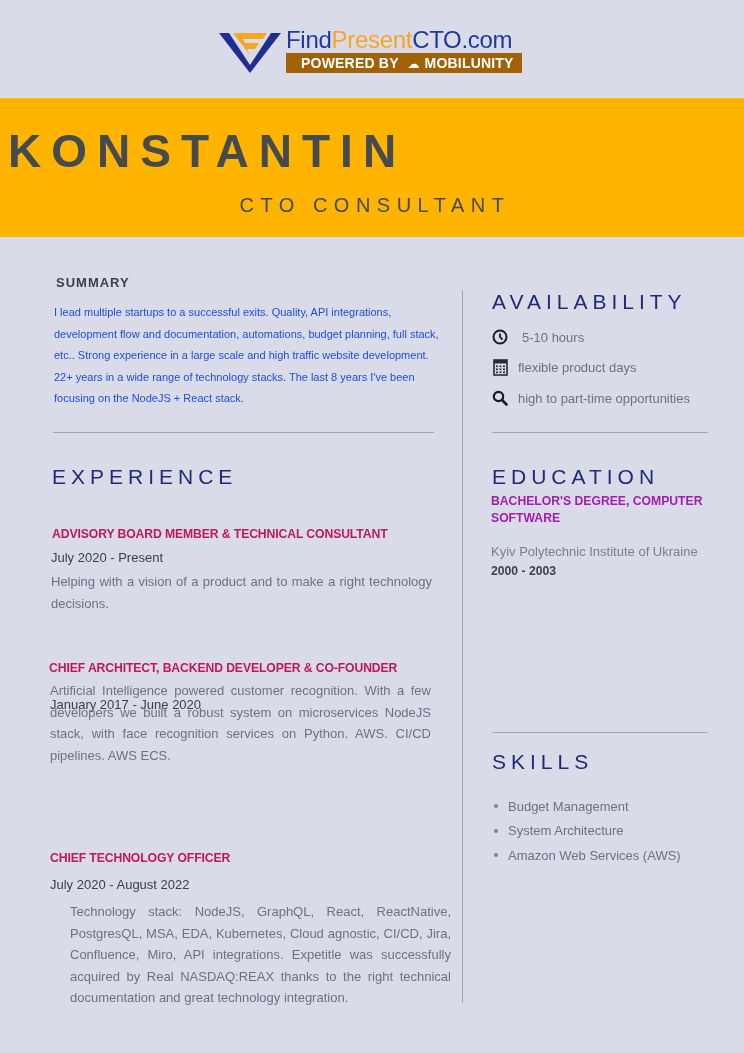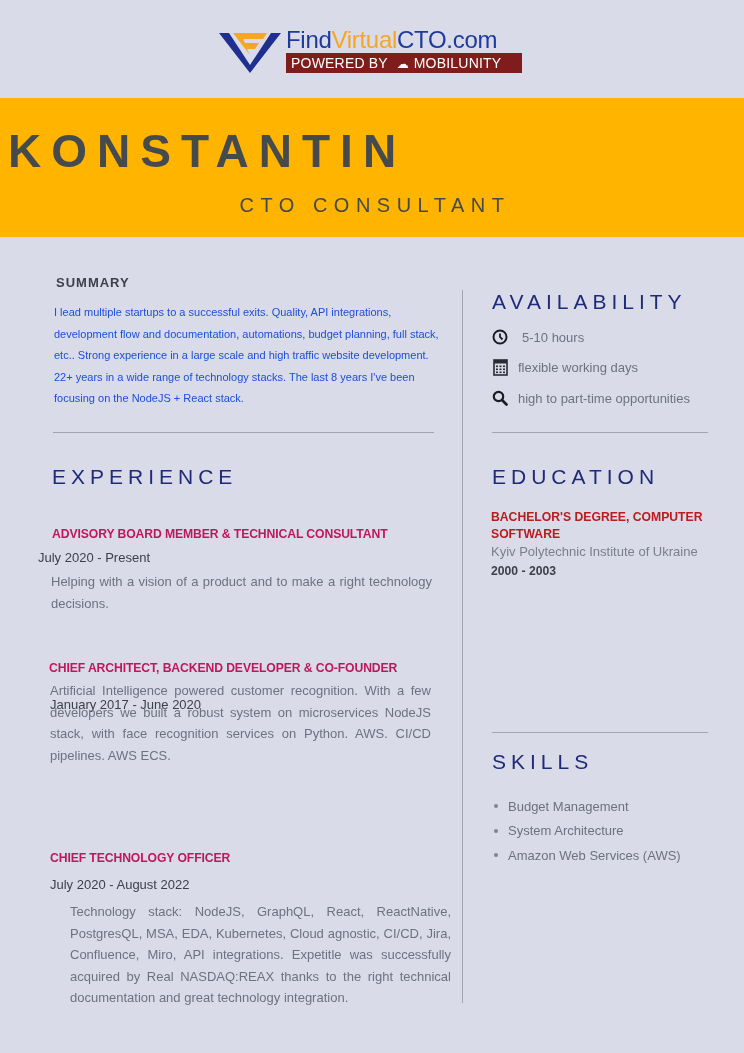--- a/index.html
+++ b/index.html
@@ -10,21 +10,21 @@
     position: relative;
     color: #555861;
   }
   .abs { position: absolute; }
 
   
   .logo { left: 219px; top: 27px; width: 310px; height: 48px; }
   .logo-mark { left: 0; top: 2px; width: 62px; height: 44px; }
   .logo-text { left: 67px; top: -1px; font-size: 24px; color: #1e3a9c; letter-spacing: -0.3px; white-space: nowrap; }
   .logo-text .accent { color: #f5a623; }
-  .logo-bar { left: 67px; top: 26px; width: 236px; height: 20px; background: #7f1d1d; color: #ffffff; font-size: 14px; line-height: 20px; padding-left: 5px; white-space: nowrap; letter-spacing: 0.2px; }
+  .logo-bar { left: 67px; top: 26px; width: 236px; height: 20px; background: #a16207; color: #ffffff; font-size: 14px; line-height: 20px; padding-left: 15px; white-space: nowrap; letter-spacing: 0.2px; font-weight: bold; }
   .logo-bar .cloud { display: inline-block; width: 22px; text-align: center; font-size: 12px; }
 
   
   .banner { left: 0; top: 98px; width: 744px; height: 139px; background: #ffb400; }
   .name { left: 0; top: 124px; width: 744px; text-align: left; font-size: 46px; font-weight: bold; letter-spacing: 10px; color: #454a4f; padding-left: 8px; }
   .role { left: 0; top: 194px; width: 744px; text-align: center; font-size: 20px; letter-spacing: 6.5px; color: #454a4f; padding-left: 6px; }
 
   
   .vline { left: 462px; top: 290px; width: 1px; height: 713px; background: #a3a5b0; }
   .hline { height: 1px; background: #a3a5b0; }
@@ -36,37 +36,37 @@
   .section-title { font-size: 21px; letter-spacing: 5px; color: #1f2a78; }
 
   .job-title { font-size: 12.2px; font-weight: bold; color: #be185d; white-space: nowrap; letter-spacing: -0.1px; }
   .job-date { font-size: 13px; color: #3d4049; }
   .job-desc { width: 381px; font-size: 13px; line-height: 21.6px; color: #6e7180; text-align: justify; }
 
   
   .avail-item { left: 491px; height: 20px; display: flex; align-items: center; font-size: 13px; color: #6e7180; white-space: nowrap; }
   .avail-item .ico { width: 18px; height: 18px; margin-right: 9px; display: flex; align-items: center; justify-content: center; }
 
-  .edu-degree { left: 491px; top: 509px; width: 220px; font-size: 12.2px; font-weight: bold; color: #b91c1c; line-height: 17px; }
+  .edu-degree { left: 491px; top: 493px; width: 220px; font-size: 12.2px; font-weight: bold; color: #a21caf; line-height: 17px; }
   .edu-school { left: 491px; top: 544px; font-size: 13px; color: #7b7e8b; white-space: nowrap; }
   .edu-years { left: 491px; top: 564px; font-size: 12.2px; font-weight: bold; color: #3d4049; }
 
   .skills-list { left: 494px; top: 794px; list-style: none; }
   .skills-list li { font-size: 13px; color: #6e7180; height: 24.5px; display: flex; align-items: center; }
   .skills-list li .bullet { width: 4px; height: 4px; border-radius: 50%; background: #80838f; margin-right: 10px; display: inline-block; }
 </style>
 </head>
 <body>
 
 <div class="abs logo">
   <svg class="abs logo-mark" viewBox="0 0 62 44">
     <polygon points="0,4 10,4 31,36 52,4 62,4 31,44" fill="#1f2f8f"></polygon>
     <polygon points="14,4 48,4 44,10 24,10 26,14 40,14 36,20 28,20 31,26" fill="#f5a623"></polygon>
   </svg>
-  <div class="abs logo-text"><span>Find</span><span class="accent">Virtual</span><span>CTO.com</span></div>
+  <div class="abs logo-text"><span>Find</span><span class="accent">Present</span><span>CTO.com</span></div>
   <div class="abs logo-bar">
     <span>POWERED BY</span>
     <span class="cloud">☁</span><span>MOBILUNITY</span>
   </div>
 </div>
 
 <div class="abs banner"></div>
 <div class="abs name">KONSTANTIN</div>
 <div class="abs role">CTO CONSULTANT</div>
 
@@ -75,21 +75,21 @@
 <div class="abs hline" style="left:492px; top:432px; width:216px;"></div>
 <div class="abs hline" style="left:492px; top:732px; width:216px;"></div>
 
 <div class="abs summary-title">SUMMARY</div>
 <div class="abs summary-text">I lead multiple startups to a successful exits. Quality, API integrations, development flow and documentation, automations, budget planning, full stack, etc.. Strong experience in a large scale and high traffic website development. 22+ years in a wide range of technology stacks. The last 8 years I've been focusing on the NodeJS + React stack.</div>
 
 <div class="abs section-title" style="left:52px; top:465px;">EXPERIENCE</div>
 
 <div>
   <div class="abs job-title" style="left:52px; top:527px;">ADVISORY BOARD MEMBER &amp; TECHNICAL CONSULTANT</div>
-  <div class="abs job-date" style="left:38px; top:550px;text-align:center;">July 2020 - Present</div>
+  <div class="abs job-date" style="left:51px; top:550px;text-align:center;">July 2020 - Present</div>
   <div class="abs job-desc" style="left:51px; top:571px;">Helping with a vision of a product and to make a right technology decisions.</div>
 </div>
 
 <div>
   <div class="abs job-title" style="left:49px; top:661px;">CHIEF ARCHITECT, BACKEND DEVELOPER &amp; CO-FOUNDER</div>
   <div class="abs job-date" style="left:50px; top:697px;">January 2017 - June 2020</div>
   <div class="abs job-desc" style="left:50px; top:680px;">Artificial Intelligence powered customer recognition. With a few developers we built a robust system on microservices NodeJS stack, with face recognition services on Python. AWS. CI/CD pipelines. AWS ECS.</div>
 </div>
 
 <div>
@@ -120,21 +120,21 @@
           <rect x="10" y="6.5" width="2" height="1.6"></rect>
           <rect x="3" y="9.5" width="2" height="1.6"></rect>
           <rect x="6.5" y="9.5" width="2" height="1.6"></rect>
           <rect x="10" y="9.5" width="2" height="1.6"></rect>
           <rect x="3" y="12.5" width="2" height="1.6"></rect>
           <rect x="6.5" y="12.5" width="2" height="1.6"></rect>
           <rect x="10" y="12.5" width="2" height="1.6"></rect>
         </g>
       </svg>
   </span>
-  <span>flexible working days</span>
+  <span>flexible product days</span>
 </div>
 <div class="abs avail-item" style="top:388px;">
   <span class="ico">
     <svg width="16" height="16" viewBox="0 0 16 16">
         <circle cx="6.5" cy="6.5" r="4.7" fill="none" stroke="#1a1c22" stroke-width="2.2"></circle>
         <path d="M10 10 L14.5 14.5" stroke="#1a1c22" stroke-width="2.6" stroke-linecap="round"></path>
       </svg>
   </span>
   <span>high to part-time opportunities</span>
 </div>

